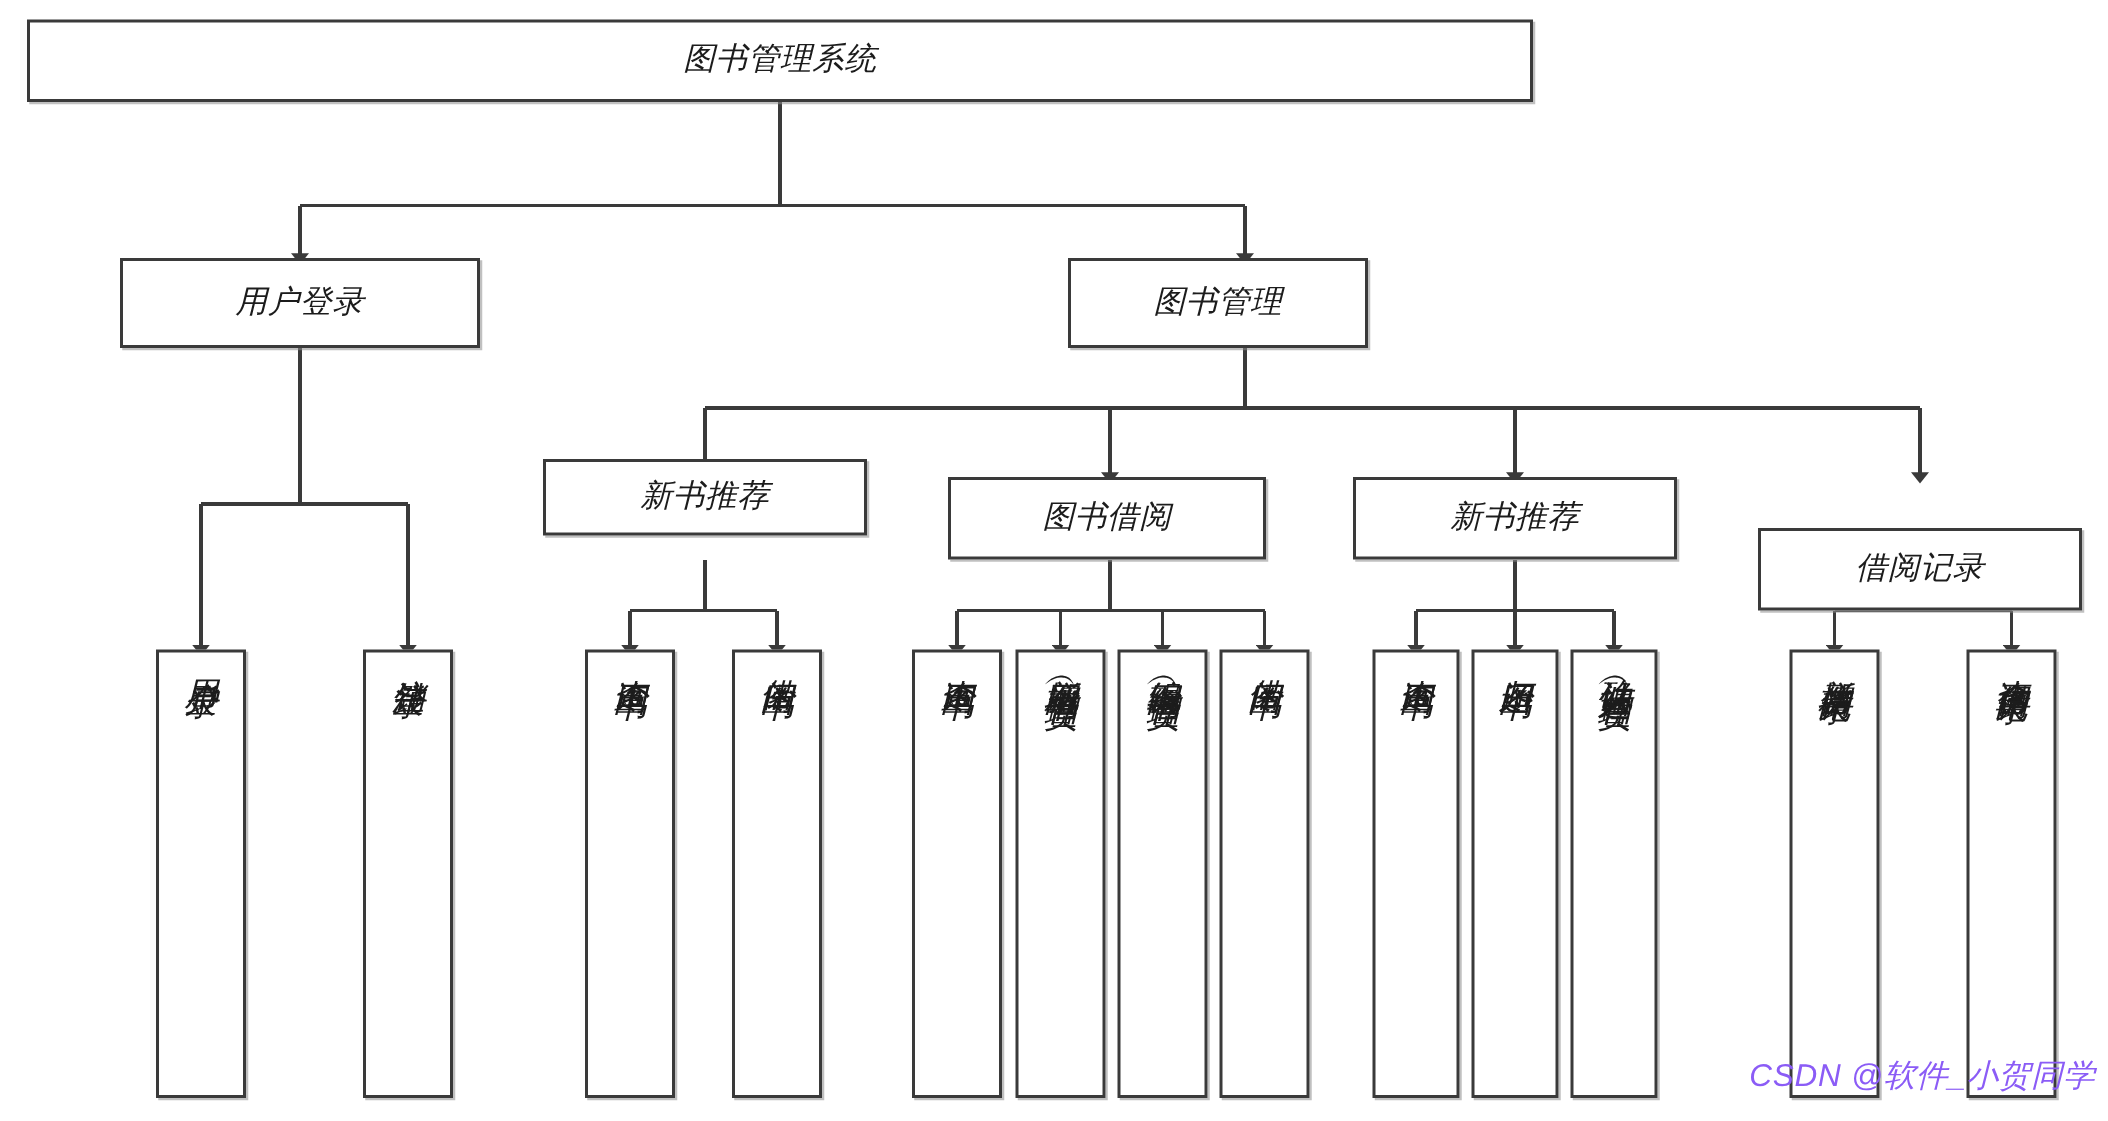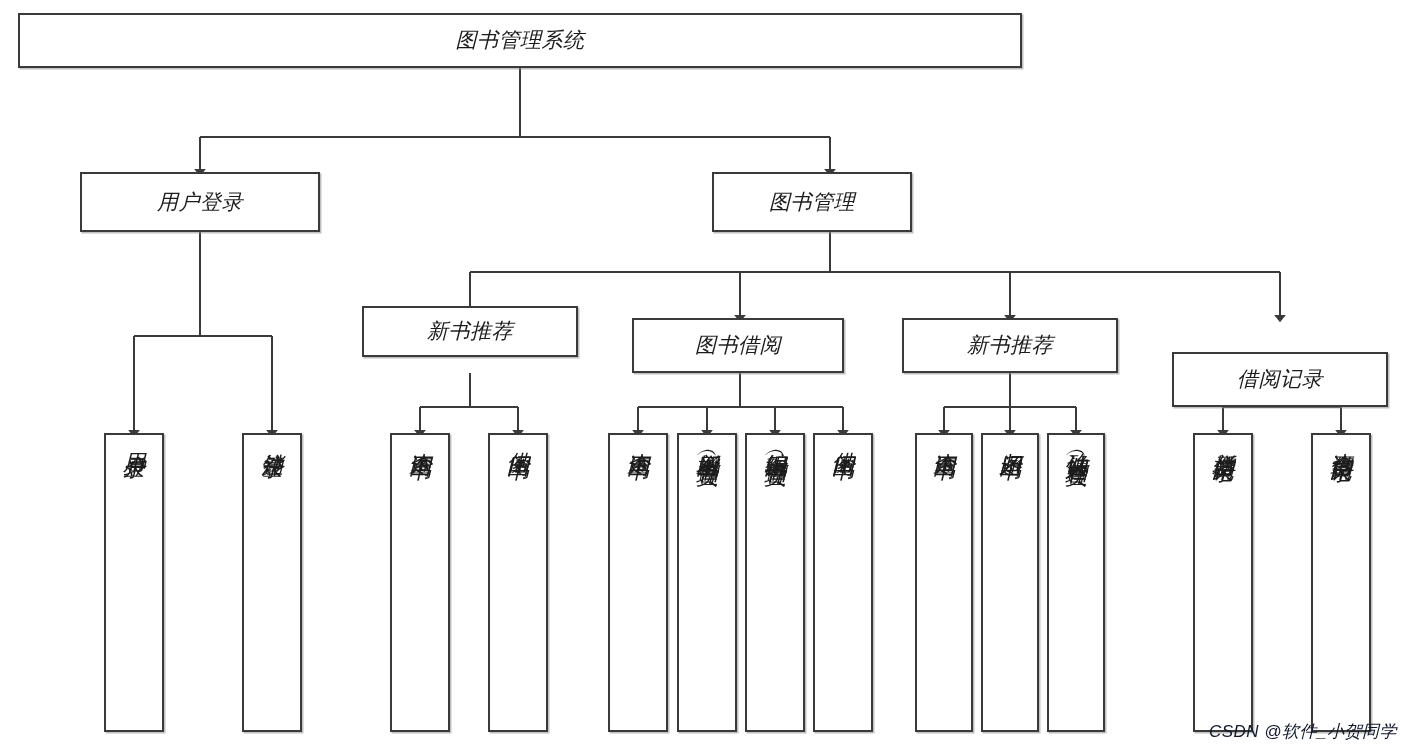--- a/index.html
+++ b/index.html
@@ -53,23 +53,23 @@
     writing-mode: vertical-rl;
     text-orientation: upright;
     font-size: 22px;
     letter-spacing: 2px;
     white-space: nowrap;
     line-height: 1;
   }
   .watermark {
     position: absolute;
     right: 8px;
-    bottom: 4px;
-    font-size: 17px;
-    color: #0f172a;
+    bottom: 16px;
+    font-size: 21px;
+    color: #8b5cf6;
     letter-spacing: 0.5px;
     white-space: nowrap;
     pointer-events: none;
   }
 </style>
 </head>
 <body>
 
 <div id="diagram-root">
   <svg class="diagram-canvas" viewBox="0 0 1405 747" preserveAspectRatio="none">

